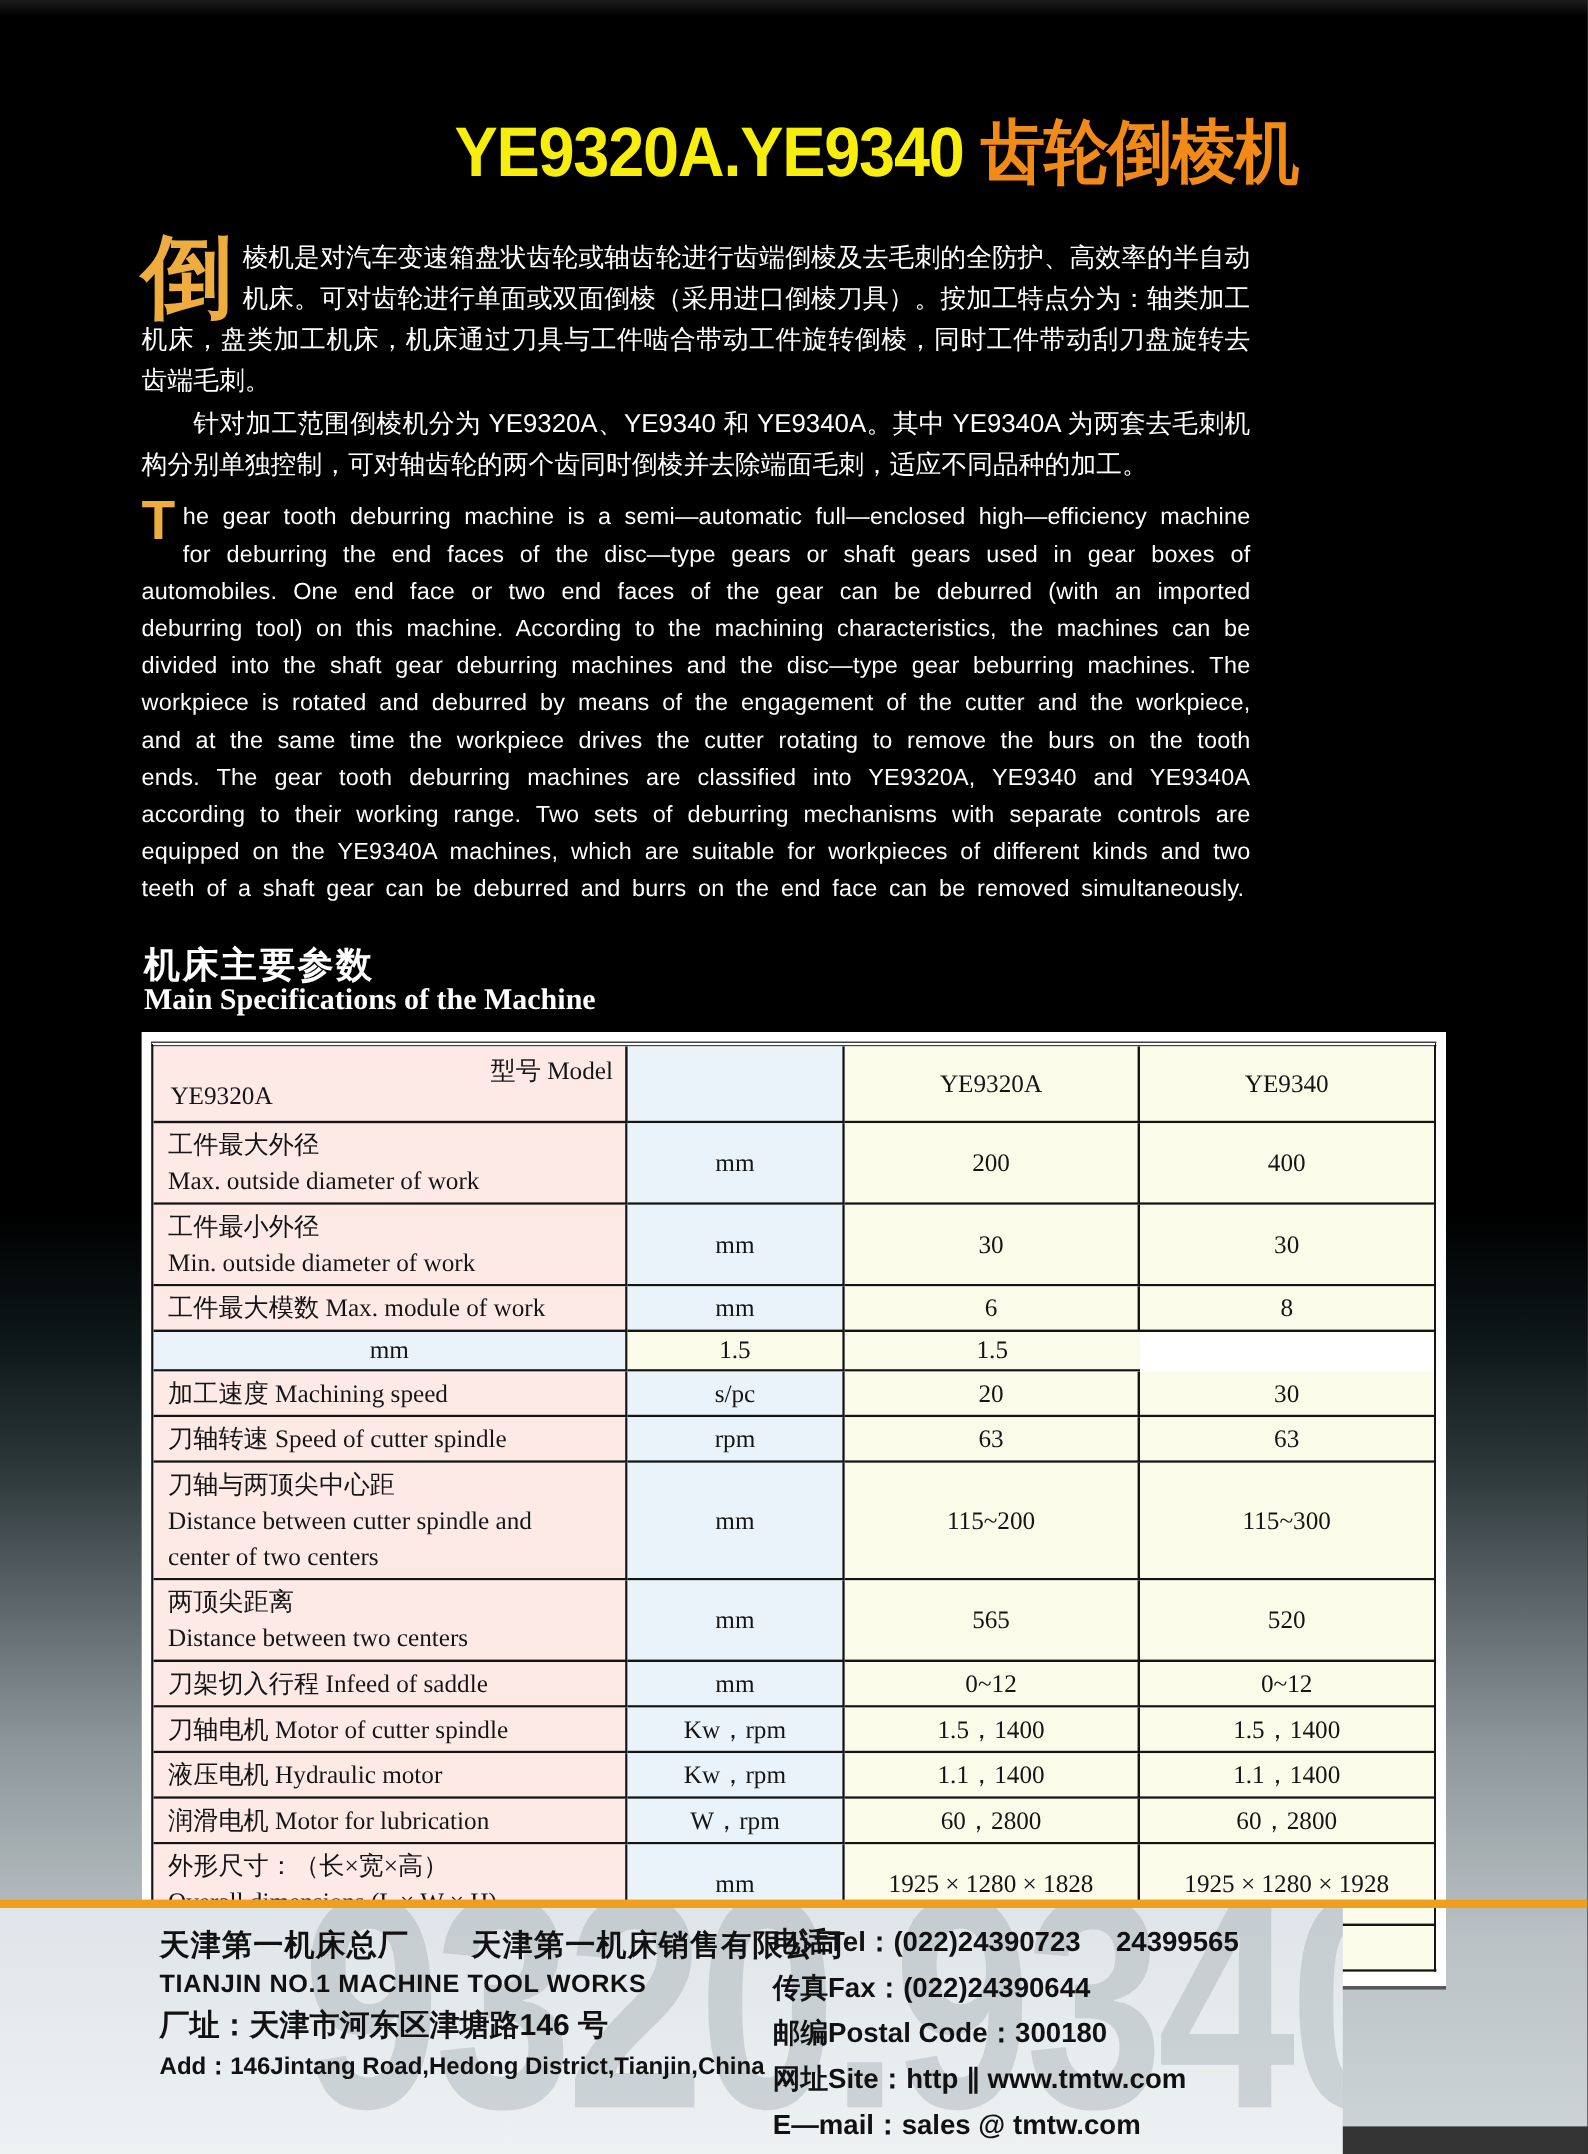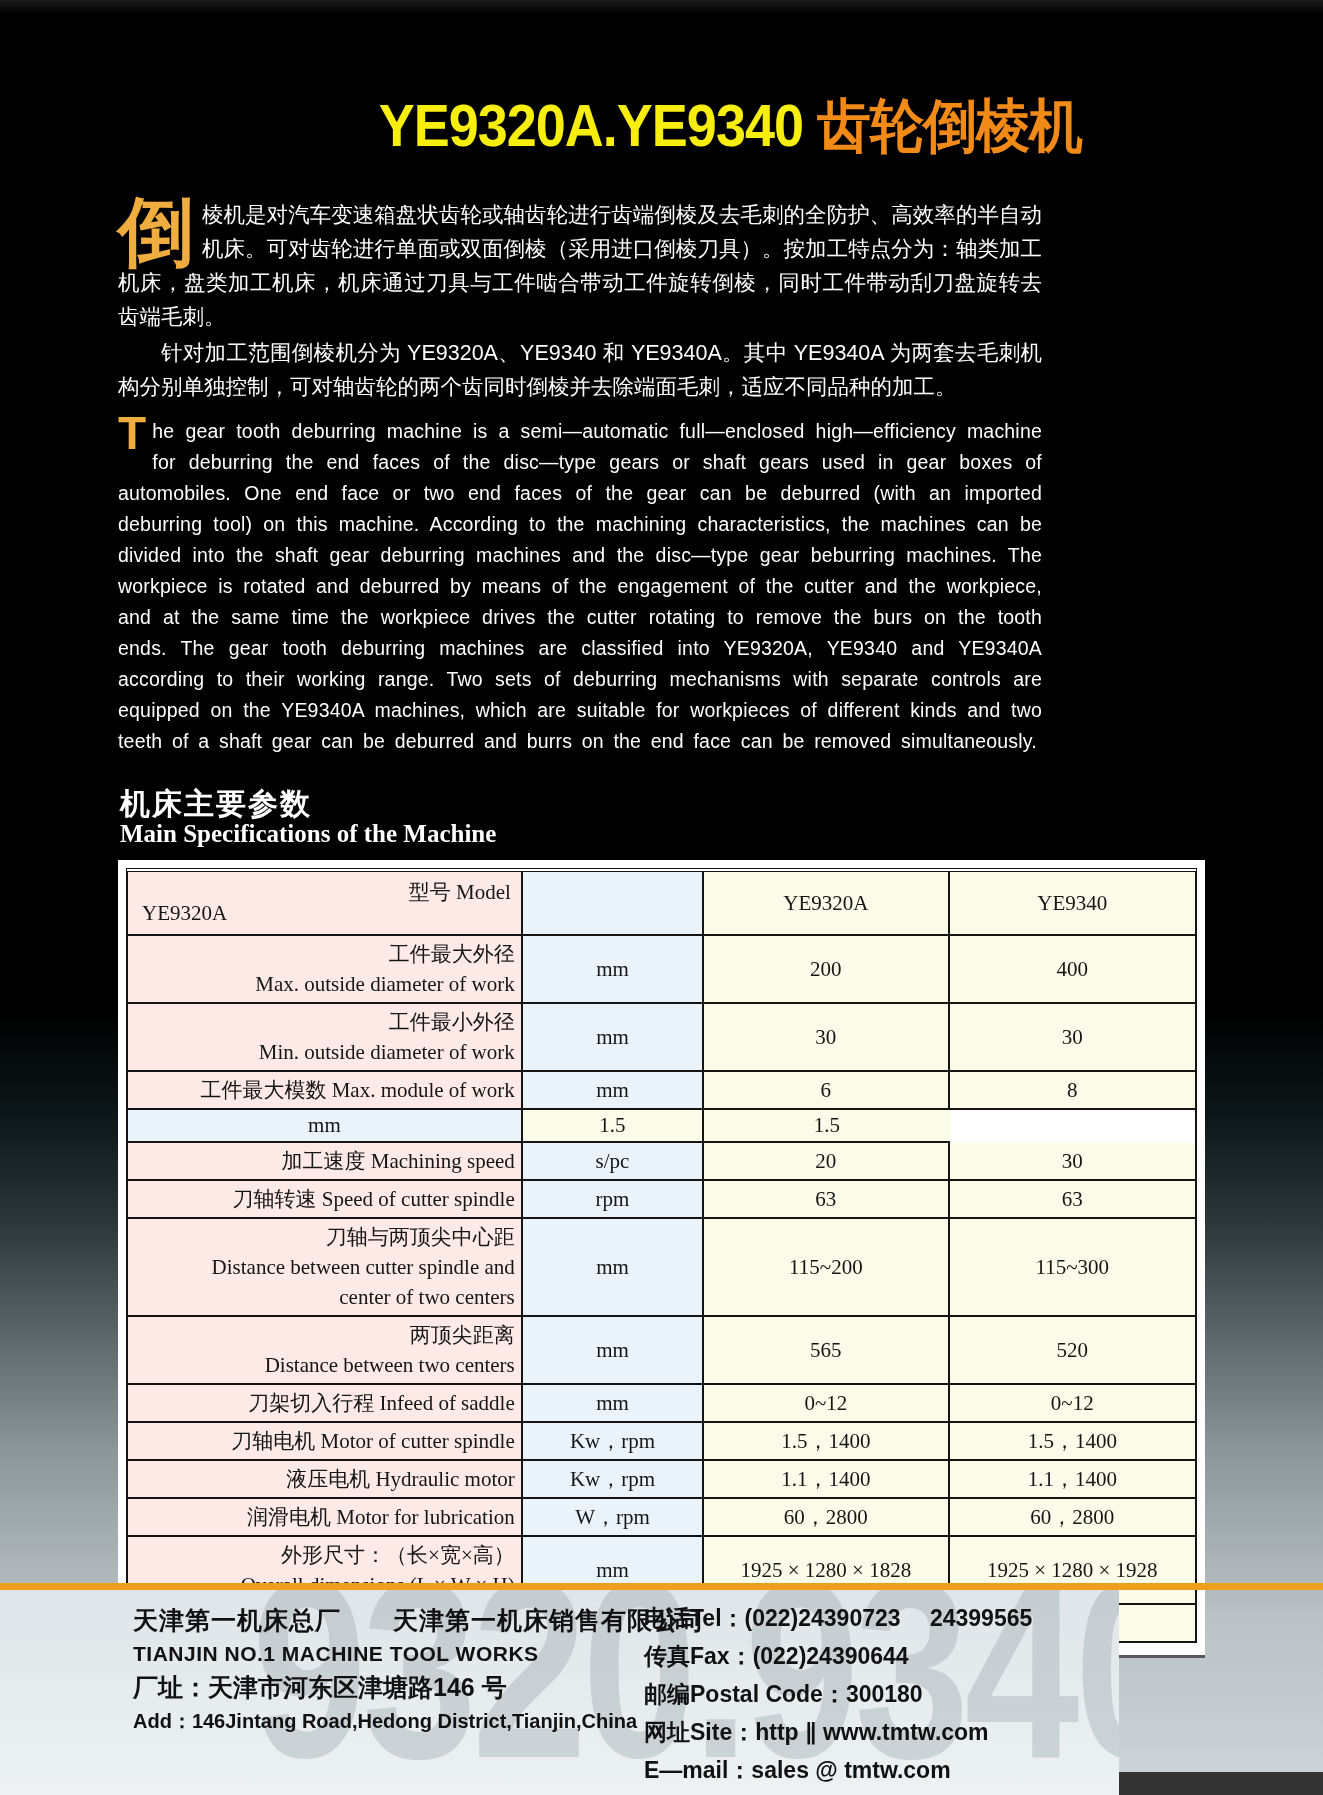--- a/index.html
+++ b/index.html
@@ -26,21 +26,21 @@
   .en-para{font-size:19.5px;line-height:31px;text-align:justify;margin-top:12px;
     word-spacing:4px;letter-spacing:.2px;}
   
   .sec-head{position:absolute;left:120px;color:#fff;
     font-family:"Liberation Serif","DejaVu Serif",serif;font-weight:700;}
   .sec-head.cn{top:784px;font-size:30px;letter-spacing:2px;}
   .sec-head.en{top:820px;font-size:25px;}
   
   .table-frame{position:absolute;top:860px;left:118px;width:1087px;
     background:#fff;padding:8px 8px 12px 8px;box-sizing:border-box;
-    box-shadow:0 3px 0 rgba(0,0,0,.55);text-align:right;}
+    box-shadow:0 3px 0 rgba(0,0,0,.55);}
   .spec-table{border:2.5px solid #141414;border-top:4px double #141414;}
   .trow{display:grid;grid-template-columns:37% 17% 23% 23%;}
   .cell{border-right:2px solid #141414;border-bottom:2px solid #141414;
     display:flex;flex-direction:column;justify-content:center;box-sizing:border-box;
     font-family:"Liberation Serif","DejaVu Serif",serif;color:#151515;}
   .cell:last-child{border-right:none;}
   .trow:last-child .cell{border-bottom:none;}
   .cell.label{background:#fdeae7;padding:3px 6px 3px 12px;font-size:21px;line-height:30px;}
   .cell.unit{background:#e9f3f9;align-items:center;font-size:21px;}
   .cell.val{background:#fbfbe9;align-items:center;font-size:21px;}

